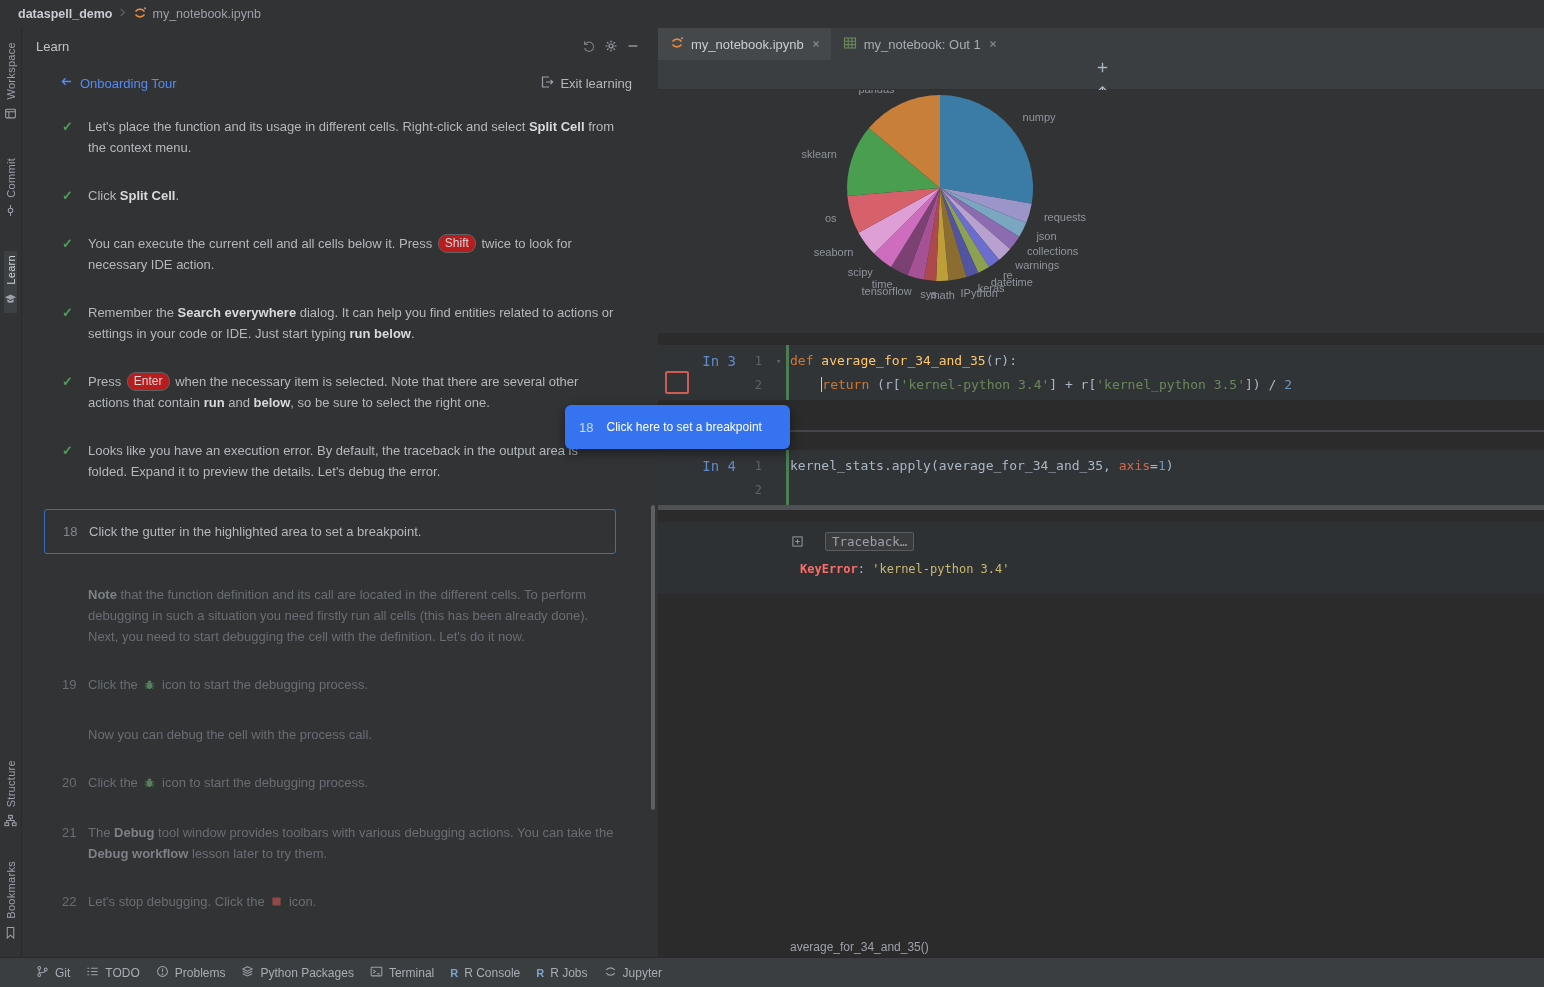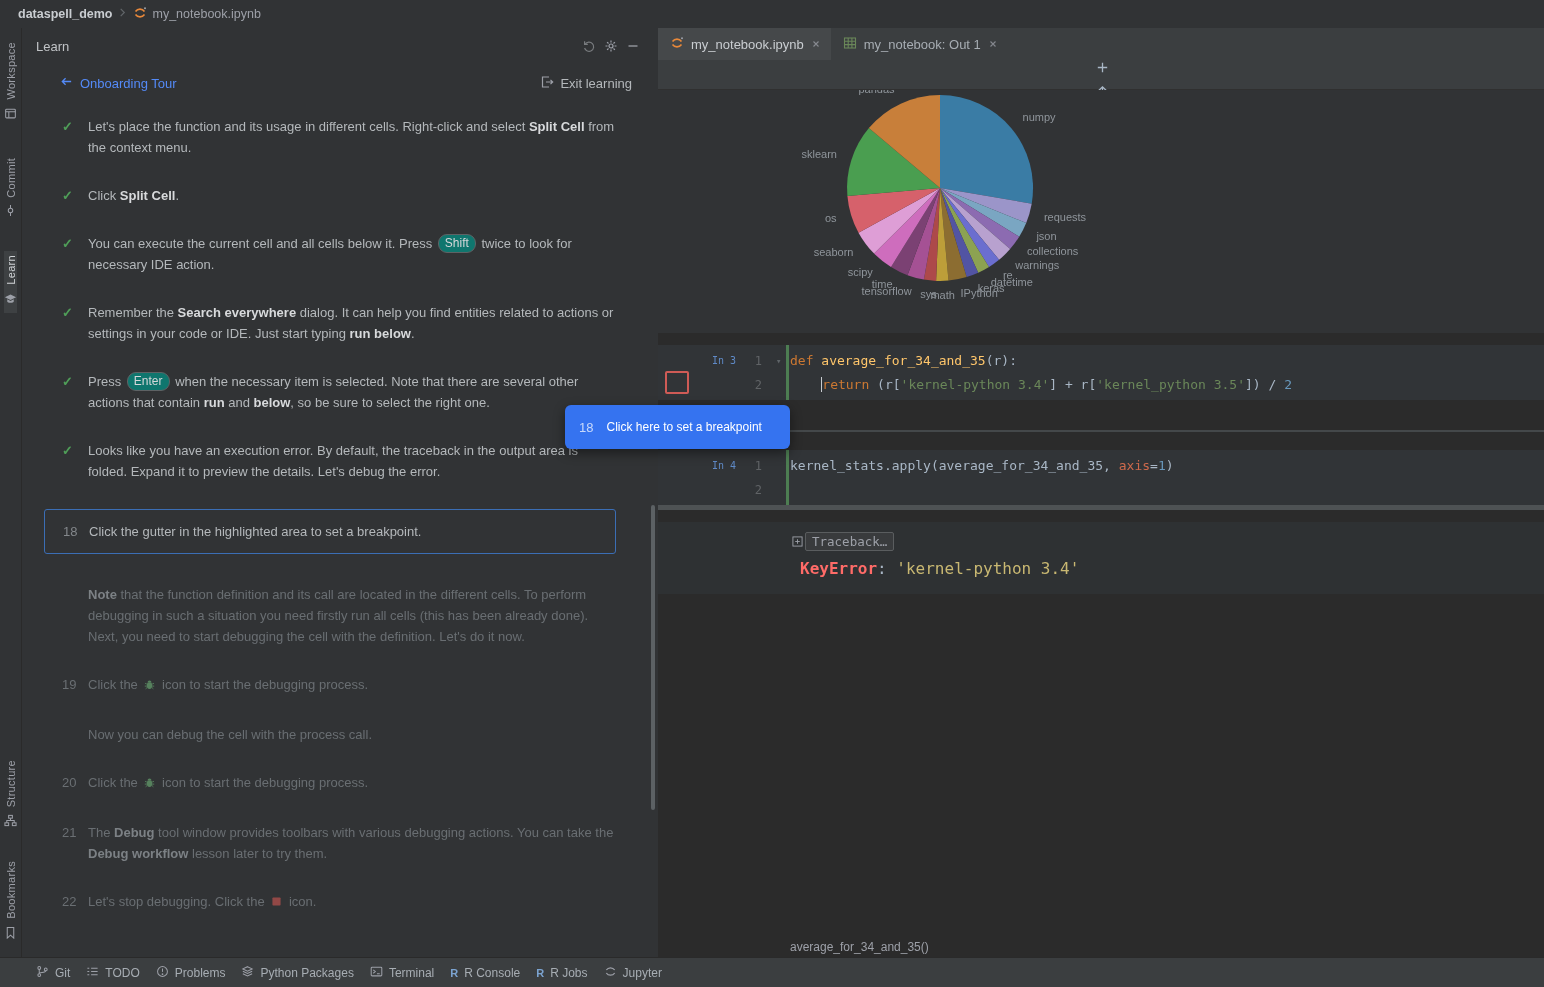--- a/index.html
+++ b/index.html
@@ -42,21 +42,21 @@
   .step { display:flex; margin-bottom:27px; font-size:13px; line-height:21px; color:#b4b8bb; }
   .step .mark { flex:none; width:44px; padding-left:18px; }
   .step .mark.check { color:#4f9e58; font-weight:bold; }
   .step .mark.num { color:#83878b; }
   .step .txt { flex:1; }
   .step b { color:#d8dadc; font-weight:bold; }
   .step.dim { color:#696e72; }
   .step.dim b { color:#7c8185; }
   .step.dim .mark.num { color:#6a6f73; }
   .step.boxed { border:1px solid #3b6eb5; border-radius:3px; padding:11px 14px 11px 0; margin:18px 0 30px 0; }
-  .keycap { display:inline-block; background:#0f766e; border:1px solid #5e6264; border-radius:9px; padding:0 6px; margin:0 2px; font-size:12px; line-height:17px; color:#d5d7d9; vertical-align:1px; }
+  .keycap { display:inline-block; background:#b91c1c; border:1px solid #5e6264; border-radius:9px; padding:0 6px; margin:0 2px; font-size:12px; line-height:17px; color:#d5d7d9; vertical-align:1px; }
   .inline-icon { display:inline-block; vertical-align:-2px; margin:0 2px; }
   .inline-icon svg { width:13px; height:13px; }
   .step.dim .inline-icon { opacity:.65; }
   .learn-scrollthumb { position:absolute; right:3px; top:477px; width:4px; height:305px; background:#5c6164; border-radius:2px; }
 
   
   .editor { position:absolute; left:658px; top:28px; width:886px; height:929px; background:#2b2b2b; }
   .tabbar { position:absolute; left:0; top:0; width:886px; height:32px; background:#3b3e40; display:flex; align-items:stretch; }
   .tab { display:flex; align-items:center; gap:7px; padding:0 10px 0 12px; font-size:13px; color:#a7adb3; cursor:pointer; }
   .tab.active { background:#45484a; color:#c9cdd1; }
@@ -75,41 +75,41 @@
 
   .notebook { position:absolute; left:0; top:62px; width:886px; height:867px; background:#2b2b2b; }
   .out-pie { position:absolute; left:0; top:0; width:886px; height:243px; background:#313335; }
   .pie-label { fill:#8f959b; font-size:11px; font-family:"Liberation Sans",sans-serif; }
 
   .cell { position:absolute; left:0; width:886px; height:55px; background:#313437; padding-top:4px; }
   .cell::before { content:''; position:absolute; left:128px; top:0; bottom:0; width:3px; background:#4d7d52; }
   .cell-in3 { top:255px; }
   .cell-in4 { top:360px; }
   .code-line { position:relative; display:flex; height:24px; line-height:24px; font-family:"DejaVu Sans Mono", monospace; font-size:13px; white-space:pre; }
-  .clabel { width:78px; text-align:right; color:#5f8ac7; font-size:10px; flex:none; }
+  .clabel { width:78px; text-align:right; color:#5f8ac7; font-size:14px; flex:none; }
   .lineno { width:26px; text-align:right; color:#606366; font-size:12px; flex:none; }
   .codepad { width:28px; flex:none; position:relative; }
   .fold { position:absolute; left:14px; top:0; color:#5f6468; font-size:9px; }
   .tok-kw { color:#cc7832; }
   .tok-fn { color:#ffc66b; }
   .tok-pl { color:#a9b7c6; }
   .tok-str { color:#6a8759; }
   .tok-num { color:#6897bb; }
   .tok-param { color:#cf6a4c; }
   .caret { display:inline-block; width:1px; height:15px; background:#c8ccd0; vertical-align:-3px; }
 
   .bp-target { position:absolute; left:7px; top:281px; width:24px; height:23px; border:2px solid #cf5b56; border-radius:2px; cursor:pointer; }
   .cell-divider { position:absolute; left:130px; right:0; top:340px; height:2px; background:#44484a; }
   .sel-band { position:absolute; left:0; top:415px; width:886px; height:5px; background:#4e5254; }
 
   .traceback { position:absolute; left:0; top:432px; width:886px; height:72px; background:#2e3133; }
-  .tb-fold { position:absolute; left:134px; top:10px; display:flex; align-items:center; gap:2px; cursor:pointer; }
+  .tb-fold { position:absolute; left:134px; top:10px; display:flex; align-items:center; gap:22px; cursor:pointer; }
   .tb-fold svg { width:11px; height:11px; }
   .tb-fold .chip { background:#393b3d; border:1px solid #5a5d5f; border-radius:2px; color:#9da0a8; font-family:"DejaVu Sans Mono",monospace; font-size:12.5px; padding:0 6px; line-height:17px; }
-  .tb-error { position:absolute; left:142px; top:36px; font-family:"DejaVu Sans Mono",monospace; font-size:16px; line-height:22px; }
+  .tb-error { position:absolute; left:142px; top:36px; font-family:"DejaVu Sans Mono",monospace; font-size:12px; line-height:22px; }
   .err-name { color:#ff6b68; font-weight:bold; }
   .err-plain { color:#a9b7c6; }
   .err-val { color:#c9b872; }
 
   .nb-breadcrumb { position:absolute; left:0; bottom:3px; width:886px; height:24px; display:flex; align-items:flex-end; }
   .nb-breadcrumb span { margin-left:132px; color:#9da0a8; font-size:12px; cursor:pointer; }
 
   
   .bp-tooltip { position:absolute; left:565px; top:405px; width:225px; height:44px; background:#3573f0; border-radius:6px; display:flex; align-items:center; padding:0 14px; gap:13px; z-index:50; box-shadow:0 4px 12px rgba(0,0,0,.45); }
   .bp-tooltip .tt-num { color:rgba(255,255,255,.72); font-size:13px; }

